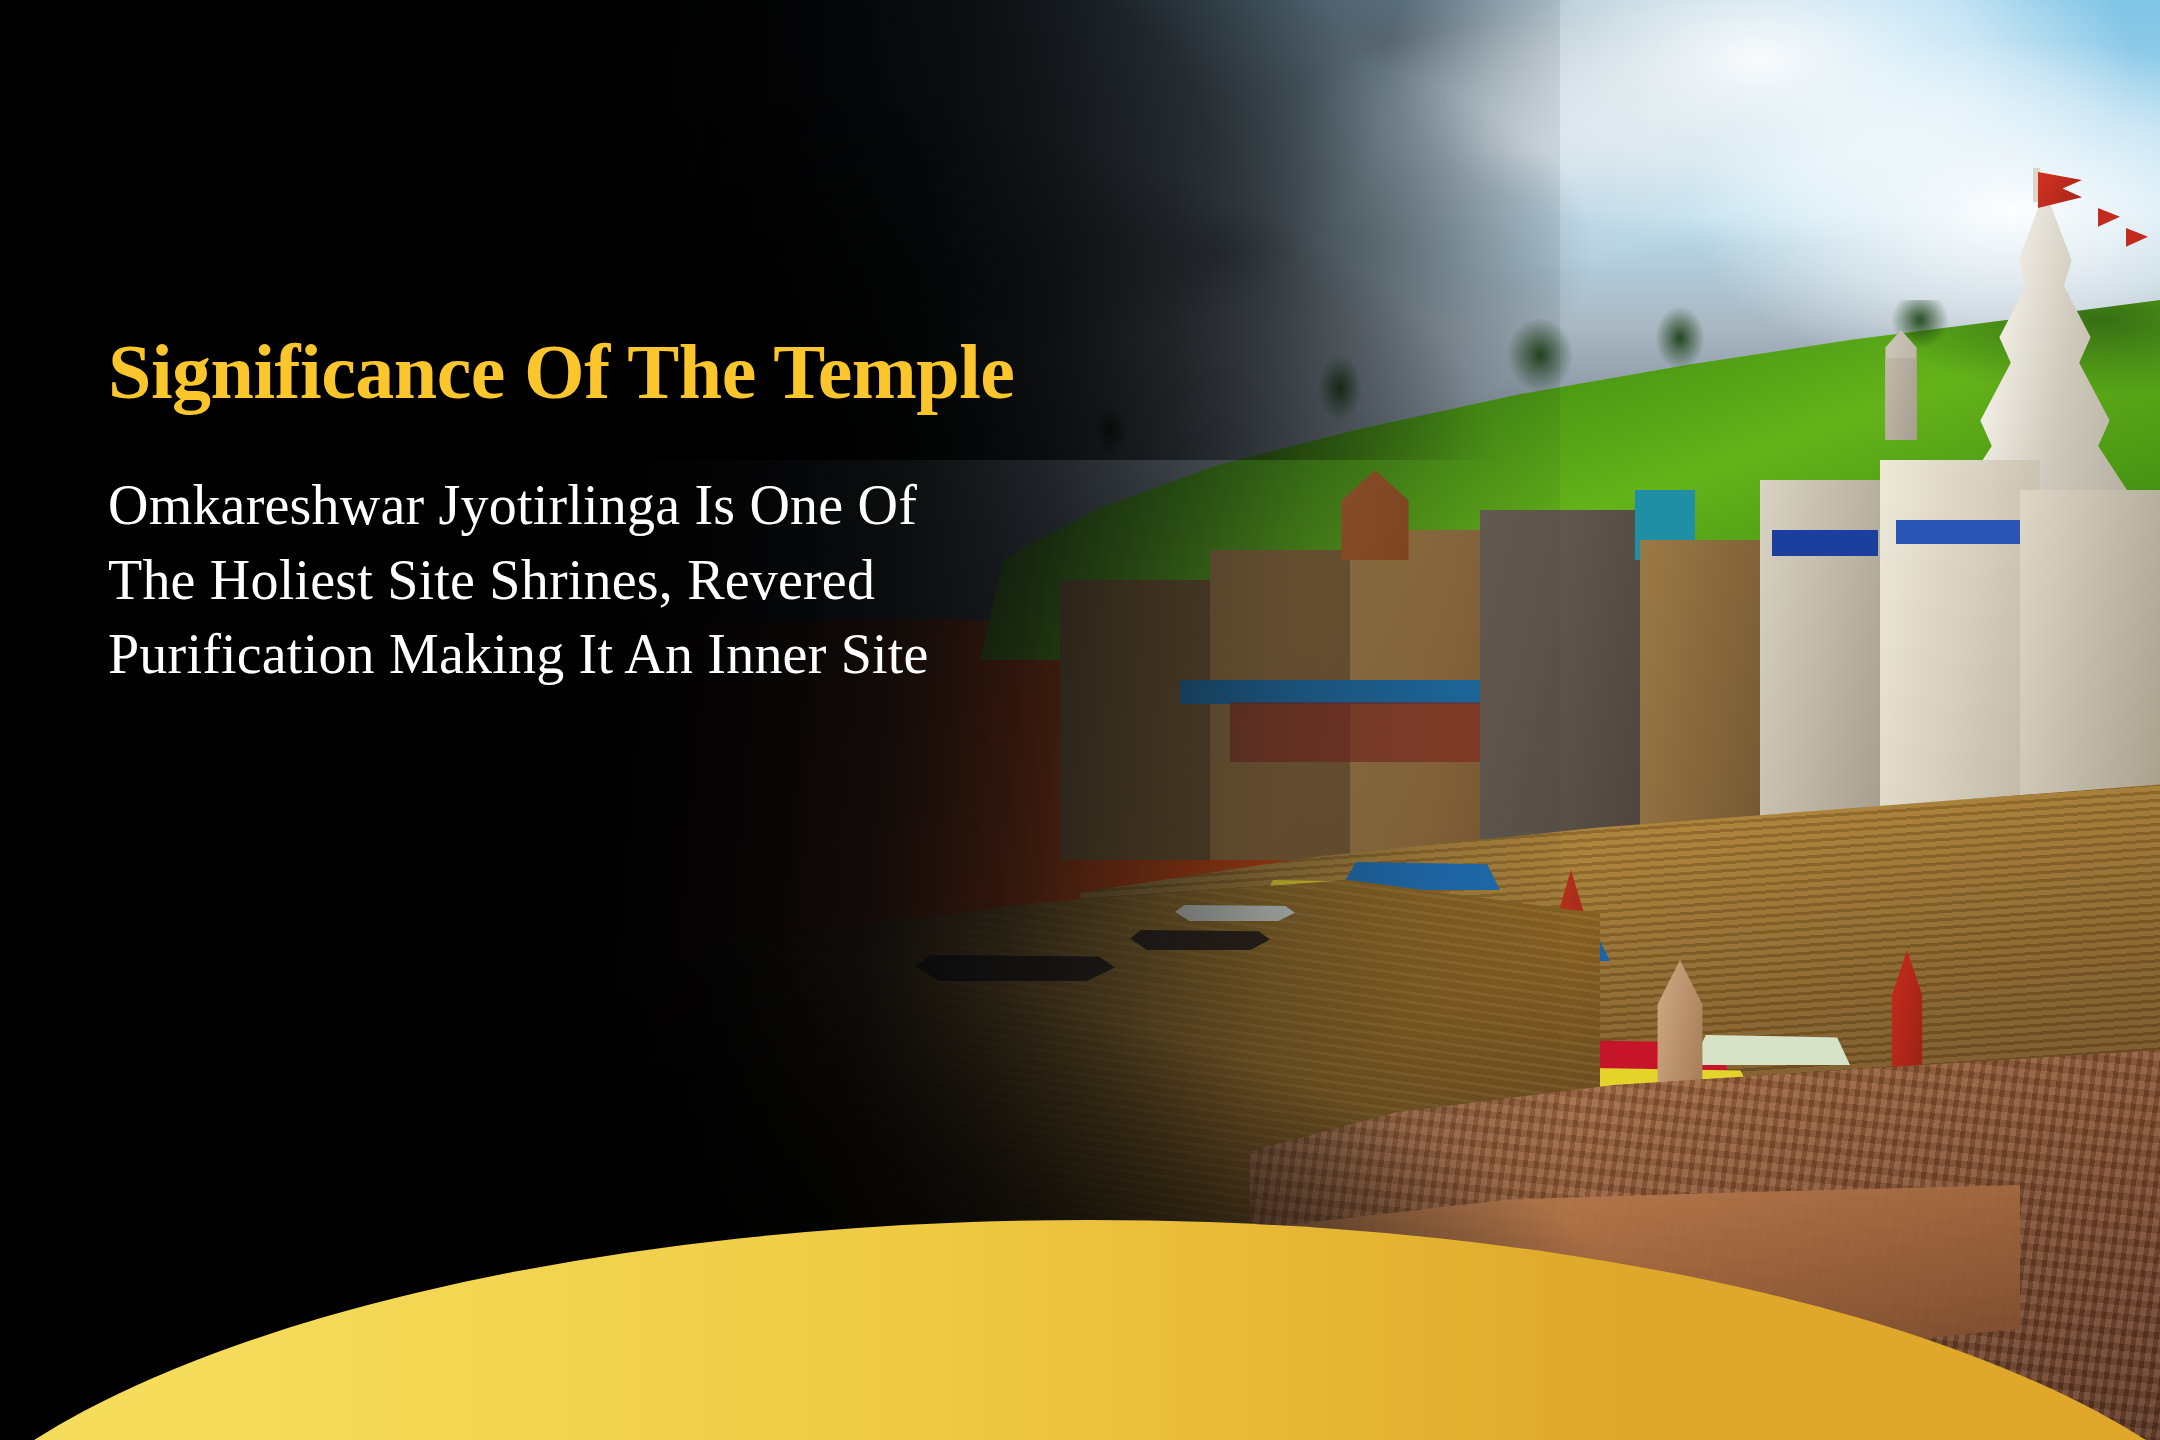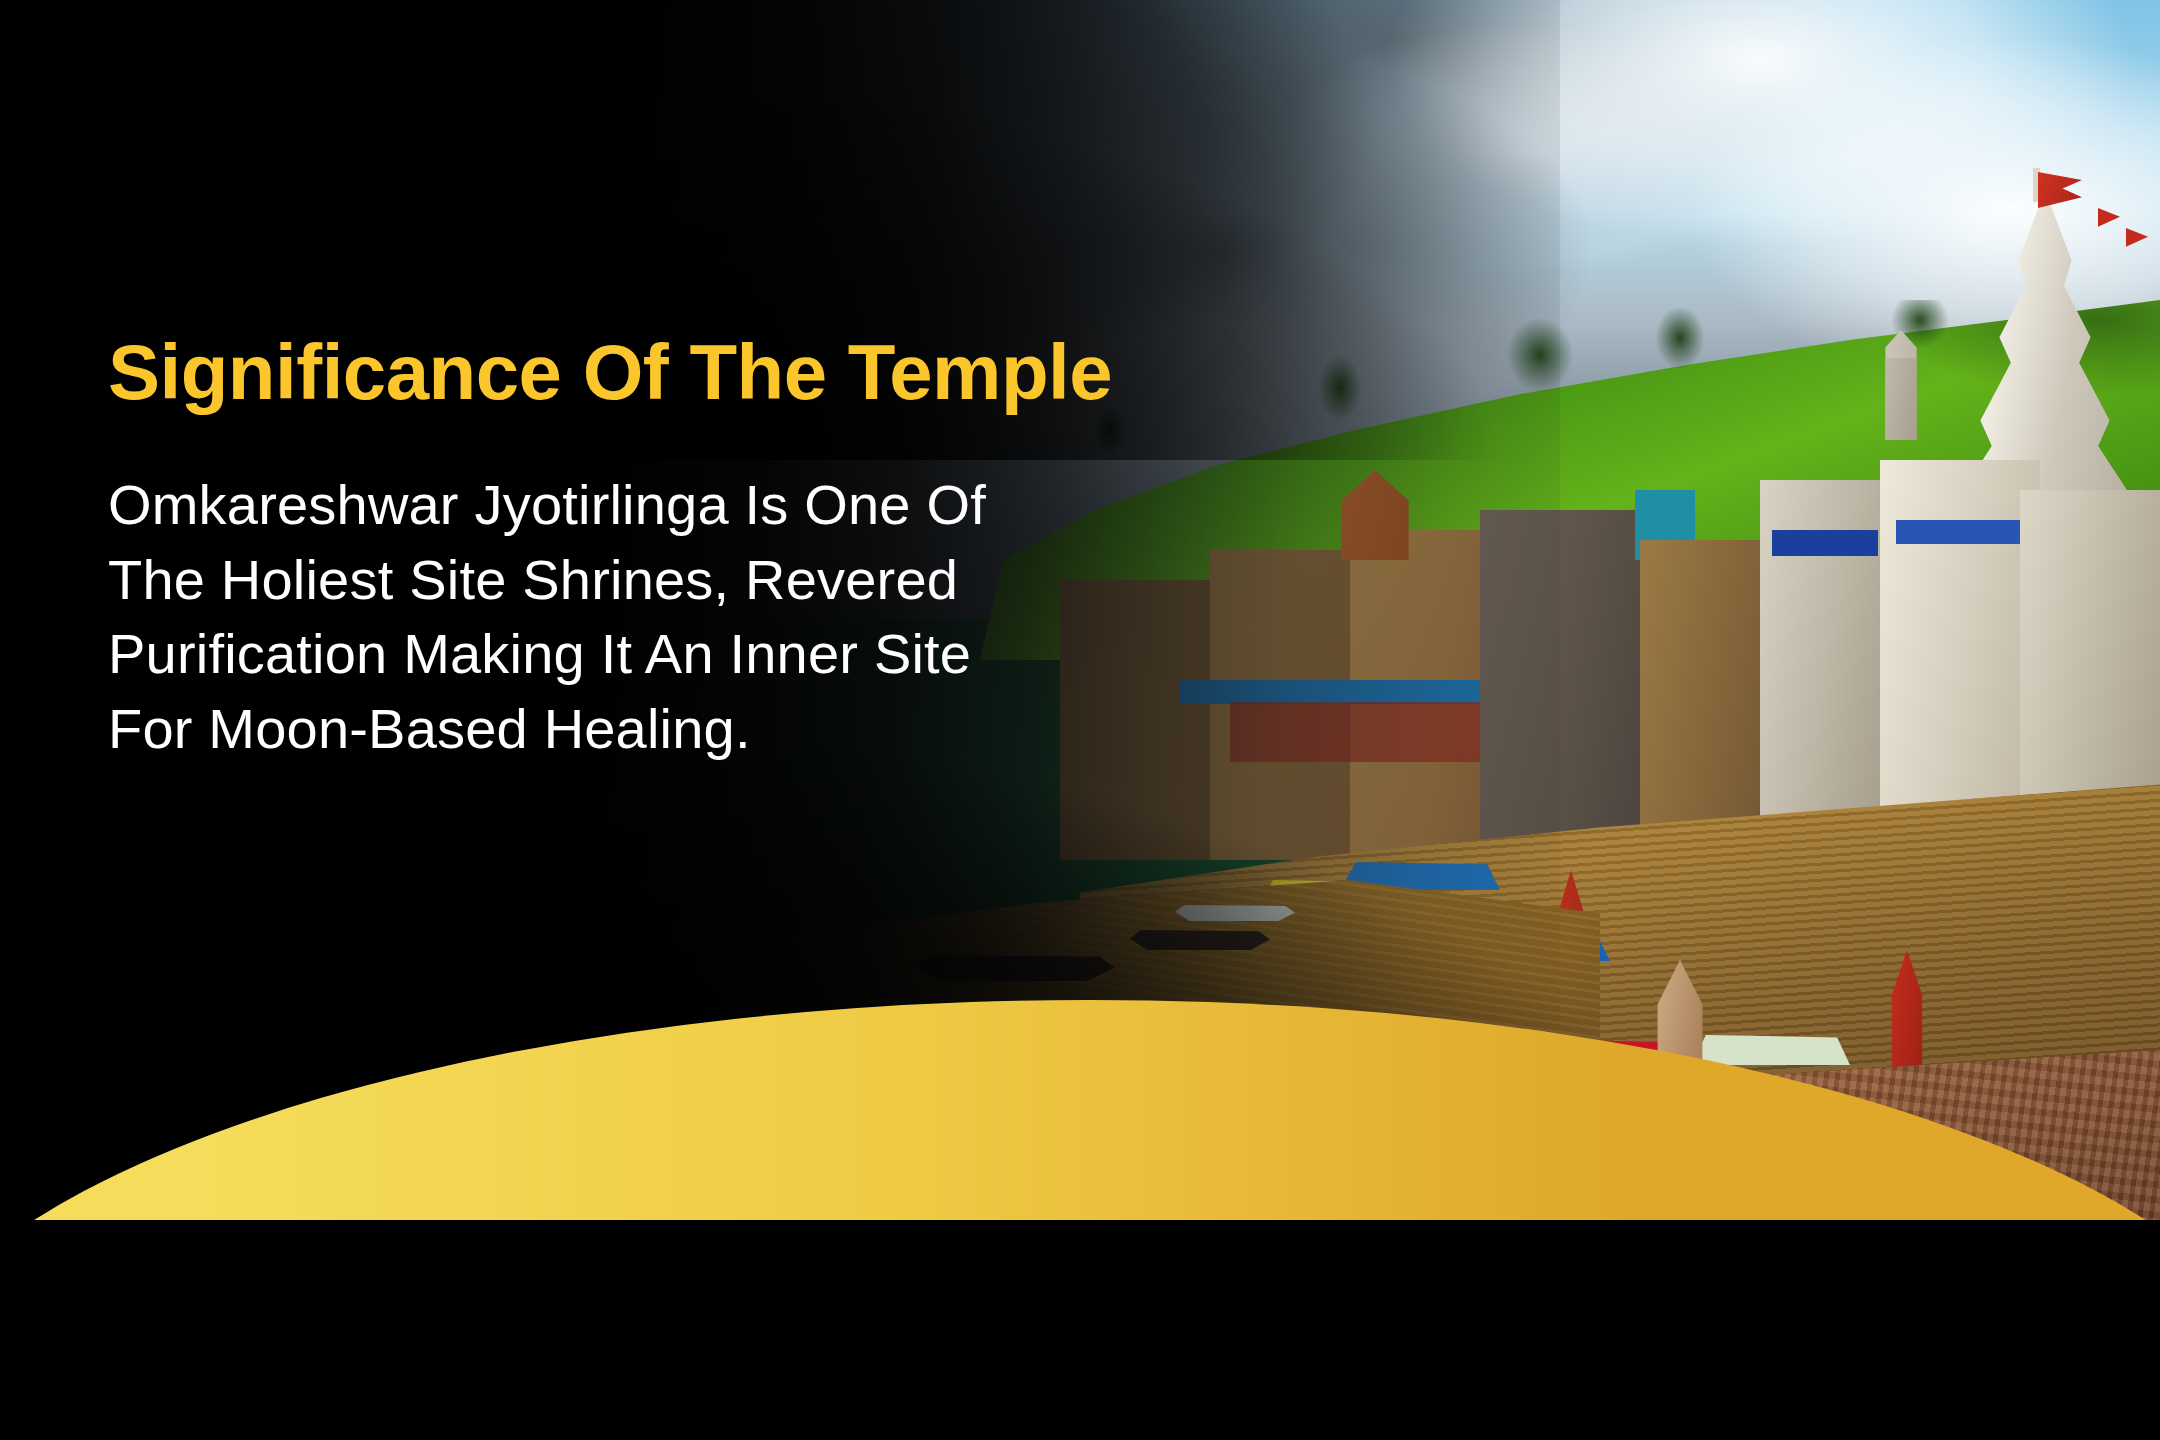--- a/index.html
+++ b/index.html
@@ -5,23 +5,24 @@
   * { margin:0; padding:0; box-sizing:border-box; }
   html, body {
     width:2160px; height:1440px;
     background:#000;
     overflow:hidden;
     font-family:"Liberation Sans", sans-serif;
   }
 
   #slide {
     position:relative;
-    width:2160px; height:1220px;
-    background:#14532d;
+    width:2160px; height:1440px;
+    background:#c2410c;
     overflow:hidden;
+    font-family:Liberation Serif, serif;
   }
 
   
   .photo {
     position:absolute; inset:0;
     overflow:hidden;
   }
 
   
   .sky {
@@ -268,21 +269,20 @@
     <div class="scrim-bottom"></div>
   </div>
 
   <div class="content">
     <h1 class="headline" style="color: rgb(251, 198, 43);">Significance Of The Temple</h1>
 
     <div class="body-copy" style="color: rgb(255, 255, 255);">
       <span class="ln">Omkareshwar Jyotirlinga Is One Of</span>
       <span class="ln">The Holiest Site Shrines, Revered</span>
       <span class="ln">Purification Making It An Inner Site</span>
-      <span class="ln">For Moon-Based Healing.</span>
     </div>
   </div>
 
   <div class="band-wrap">
     <div class="band" style="background: linear-gradient(90deg, rgb(245, 220, 90) 0%, rgb(245, 220, 90) 14%, rgb(239, 203, 68) 42%, rgb(223, 168, 42) 72%, rgb(223, 168, 42) 100%);"></div>
   </div>
 
 </div>
 
 </body></html>

